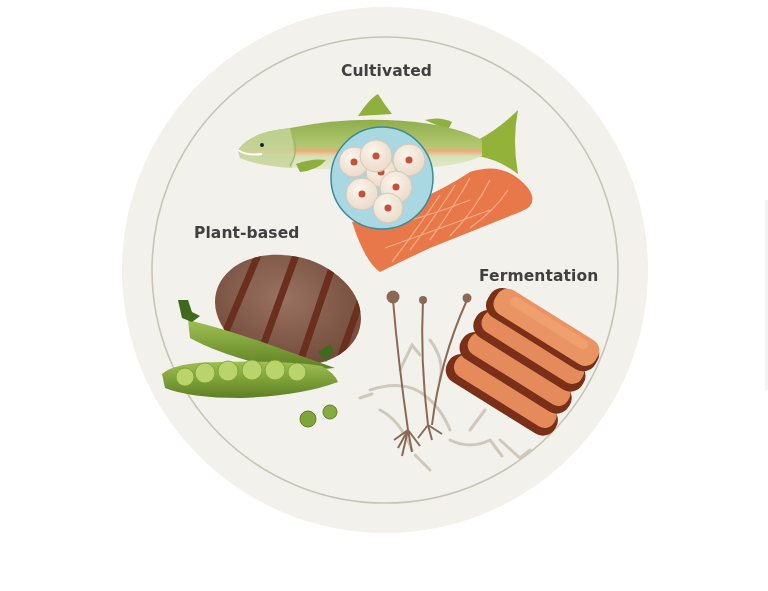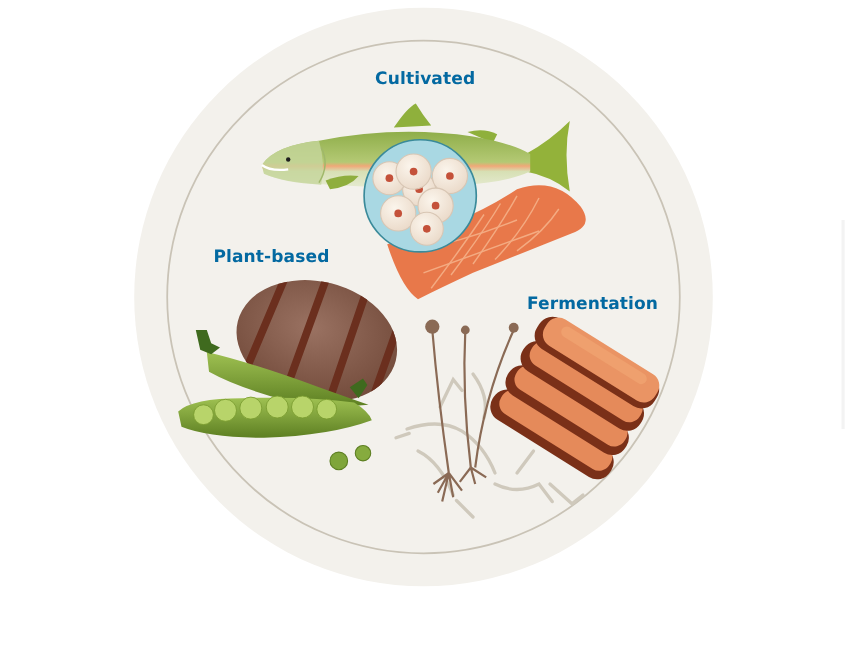--- a/index.html
+++ b/index.html
@@ -1,19 +1,19 @@
 <!DOCTYPE html>
 <html><head>
   <meta charset="utf-8">
   <style>
     html, body { margin: 0; padding: 0; background: #ffffff; }
     body { width: 768px; height: 591px; position: relative; overflow: hidden; font-family: "Liberation Sans", sans-serif; }
     .stage { position: absolute; left: 0; top: 0; width: 768px; height: 591px; }
     .edge-strip { position: absolute; right: 0; top: 200px; width: 3px; height: 190px; background: #f3f3f3; }
-    .label { position: absolute; font-family: "DejaVu Sans", sans-serif; font-weight: bold; font-size: 15.5px; color: #0369a1; letter-spacing: 0.1px; white-space: nowrap; }
+    .label { position: absolute; font-family: "DejaVu Sans", sans-serif; font-weight: bold; font-size: 15.5px; color: #404040; letter-spacing: 0.1px; white-space: nowrap; }
     .label-cultivated { left: 341px; top: 62px; }
     .label-plant { left: 194px; top: 224px; }
     .label-ferment { left: 479px; top: 267px; }
     svg { position: absolute; left: 0; top: 0; }
   </style>
 </head>
 <body>
 
 <div class="stage">
 

